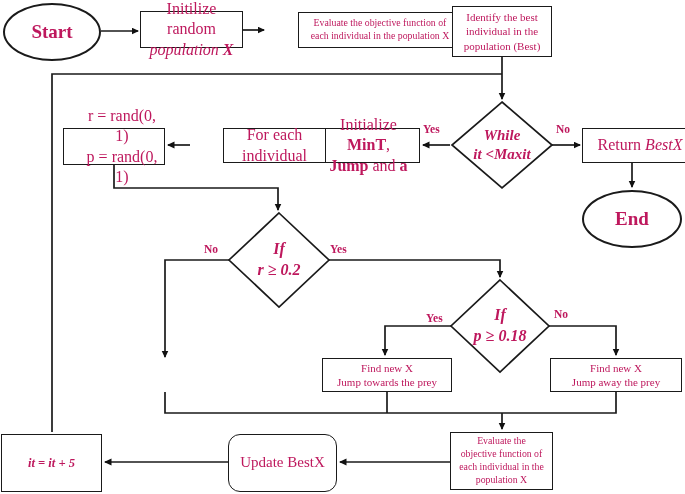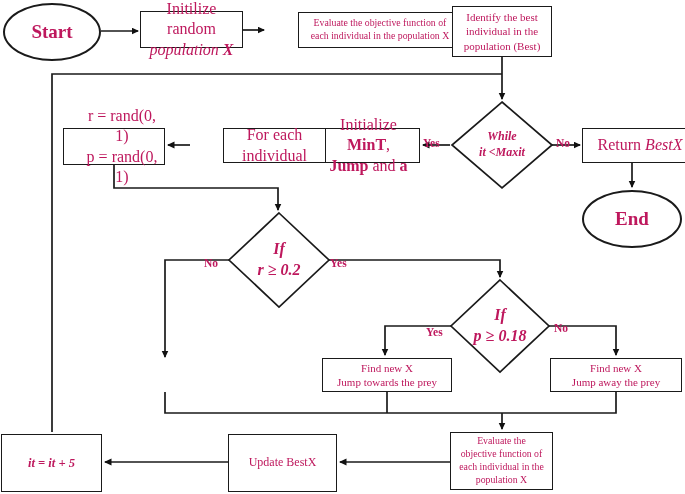--- a/index.html
+++ b/index.html
@@ -13,26 +13,26 @@
     border:1.6px solid #1a1a1a;
     display:flex;align-items:center;justify-content:center;
     text-align:center;white-space:pre-line;line-height:1.28;
   }
   .ellipse{border-radius:50%;border-width:2px;font-weight:bold;font-size:19px;}
   .dlabel{
     position:absolute;display:flex;align-items:center;justify-content:center;
     text-align:center;white-space:pre-line;font-weight:bold;font-style:italic;
     line-height:1.3;background:transparent;border:none;
   }
-  .edgelbl{position:absolute;font-weight:bold;font-size:11.5px;margin-top:14px;}
+  .edgelbl{position:absolute;font-weight:bold;font-size:11.5px;}
   .it{font-style:italic;text-align:center;}
   .bd{font-weight:bold;}
   .f11{font-size:11px;}
   .f115{font-size:16px;}
-  .f12{font-size:12px;}
+  .f12{font-size:15px;}
   .f98{font-size:9.8px;line-height:1.32;}
 </style>
 </head>
 <body>
 
 <div id="canvas">
 
   <svg id="wires" width="685" height="494" viewBox="0 0 685 494">
     <defs>
       <marker id="arr" markerWidth="8" markerHeight="8" refX="6.5" refY="3.5" orient="auto" markerUnits="userSpaceOnUse">
@@ -120,21 +120,21 @@
 Jump towards the prey</div>
 
   <div class="node f11" style="left:550px;top:358px;width:132px;height:34px;">Find new X
 Jump away the prey</div>
 
   <div class="node f98" style="left:450px;top:432px;width:103px;height:58px;">Evaluate the
 objective function of
 each individual in the
 population X</div>
 
-  <div class="node f12" style="left:228px;top:434px;width:109px;height:58px;">Update BestX</div>
+  <div class="node f12" style="left:228px;top:434px;width:109px;height:58px;border-radius:12px;">Update BestX</div>
 
   <div class="node it bd" style="left:1px;top:434px;width:101px;height:58px;font-size:12.5px;">it = it + 5</div>
 
   <div class="edgelbl" style="left:423px;top:123px;">Yes</div>
   <div class="edgelbl" style="left:556px;top:123px;">No</div>
   <div class="edgelbl" style="left:204px;top:243px;">No</div>
   <div class="edgelbl" style="left:330px;top:243px;">Yes</div>
   <div class="edgelbl" style="left:426px;top:312px;">Yes</div>
   <div class="edgelbl" style="left:554px;top:308px;">No</div>
 

